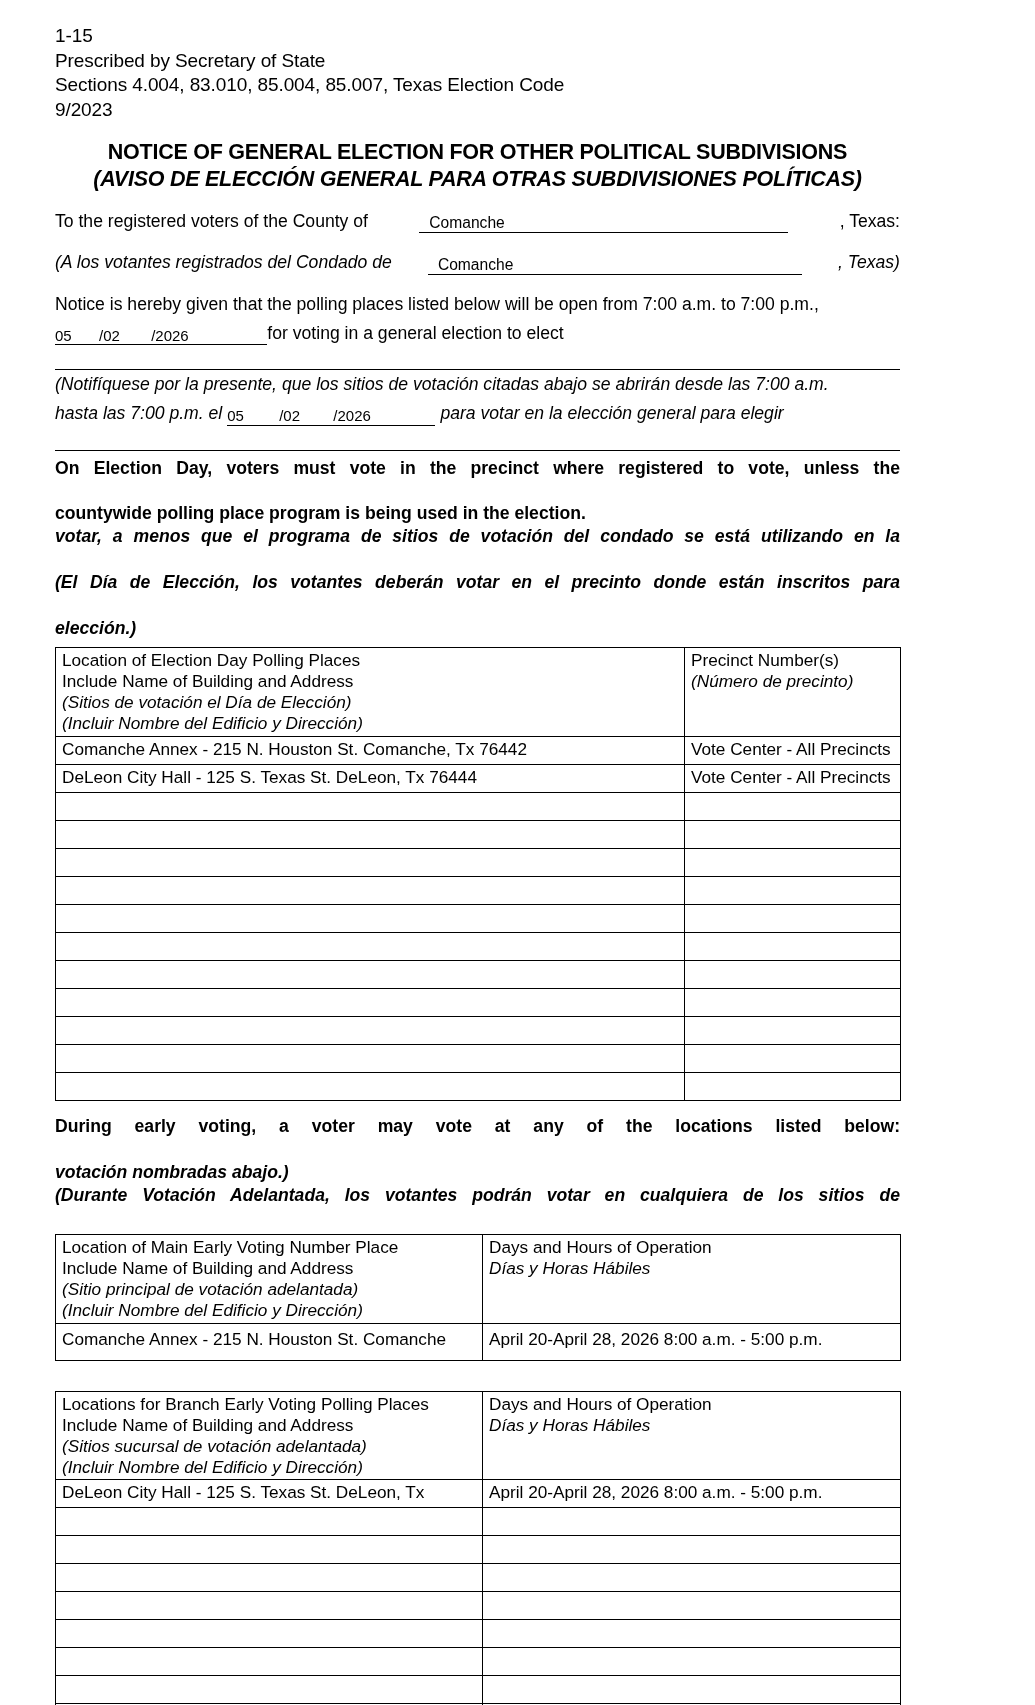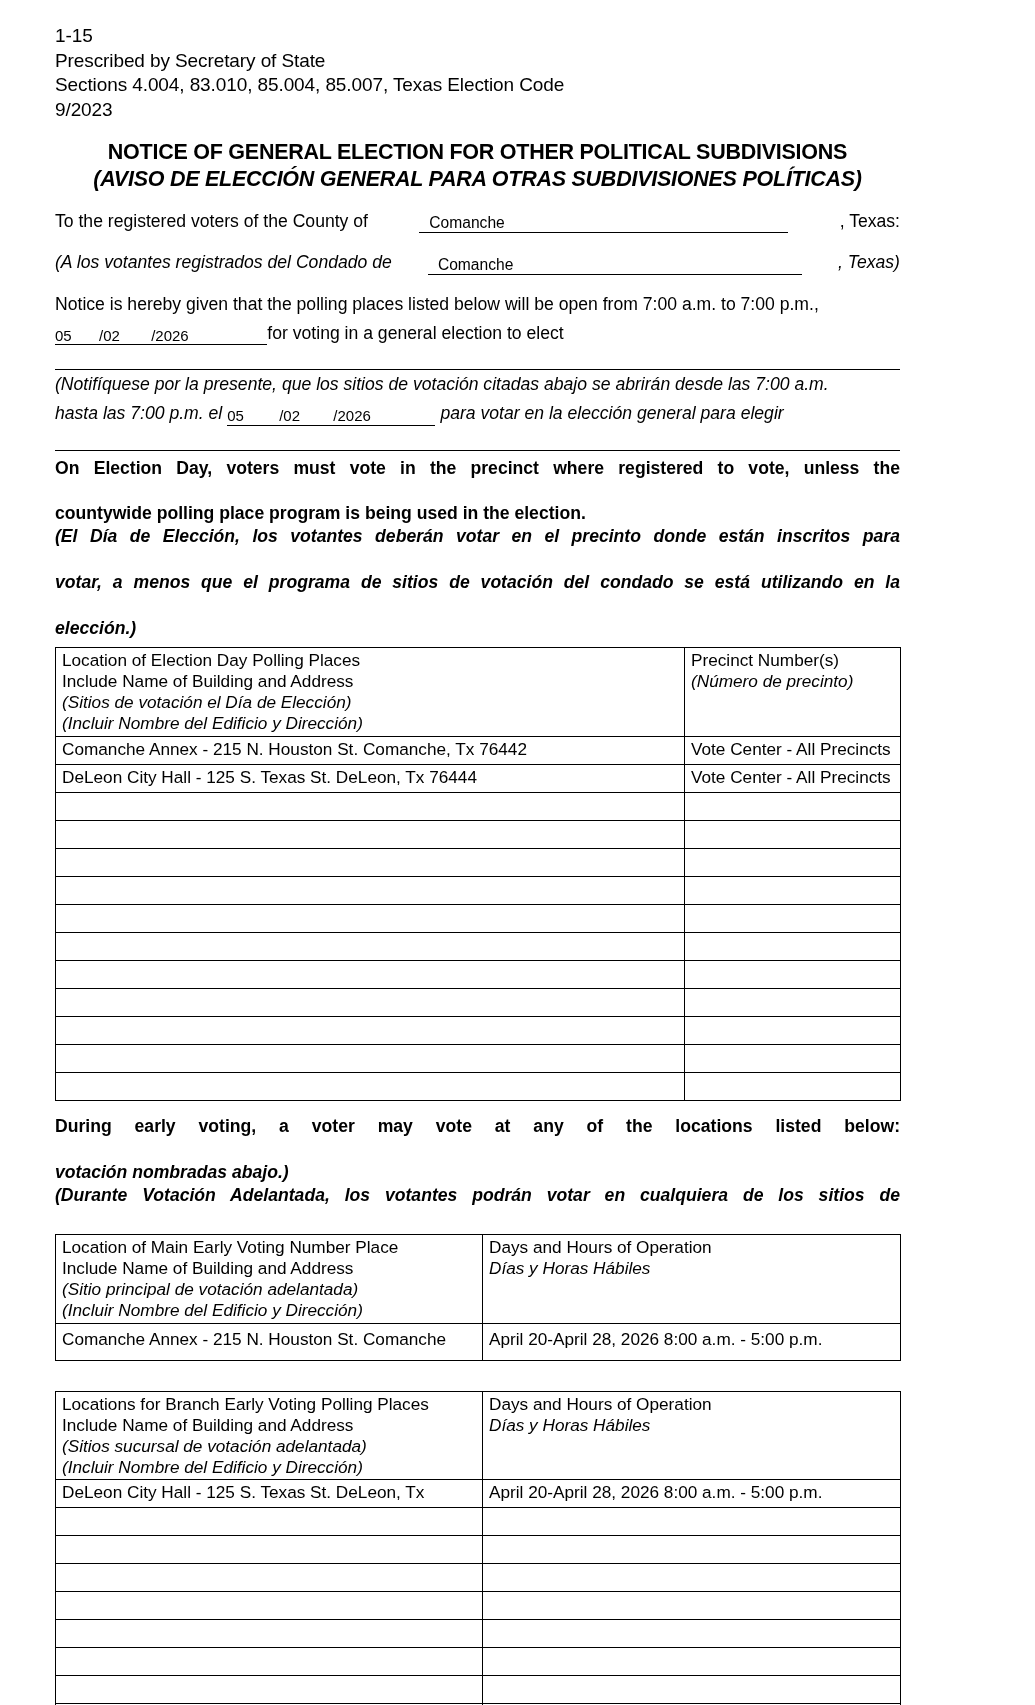--- a/index.html
+++ b/index.html
@@ -230,22 +230,22 @@
   </div>
 
   <div class="rule-gap"></div>
   <div class="rule"></div>
 
   <div class="bold-para">
     <div class="just-line">On Election Day, voters must vote in the precinct where registered to vote, unless the</div>
     <div>countywide polling place program is being used in the election.</div>
   </div>
   <div class="bold-para es">
+    <div class="just-line">votar, a menos que el programa de sitios de votación del condado se está utilizando en la</div>
     <div class="just-line">(El Día de Elección, los votantes deberán votar en el precinto donde están inscritos para</div>
-    <div class="just-line">votar, a menos que el programa de sitios de votación del condado se está utilizando en la</div>
     <div>elección.)</div>
   </div>
 
   <table class="grid tbl1">
     <colgroup>
           <col class="c1">
           <col class="c2">
         </colgroup>
     <tbody>
       <tr>

